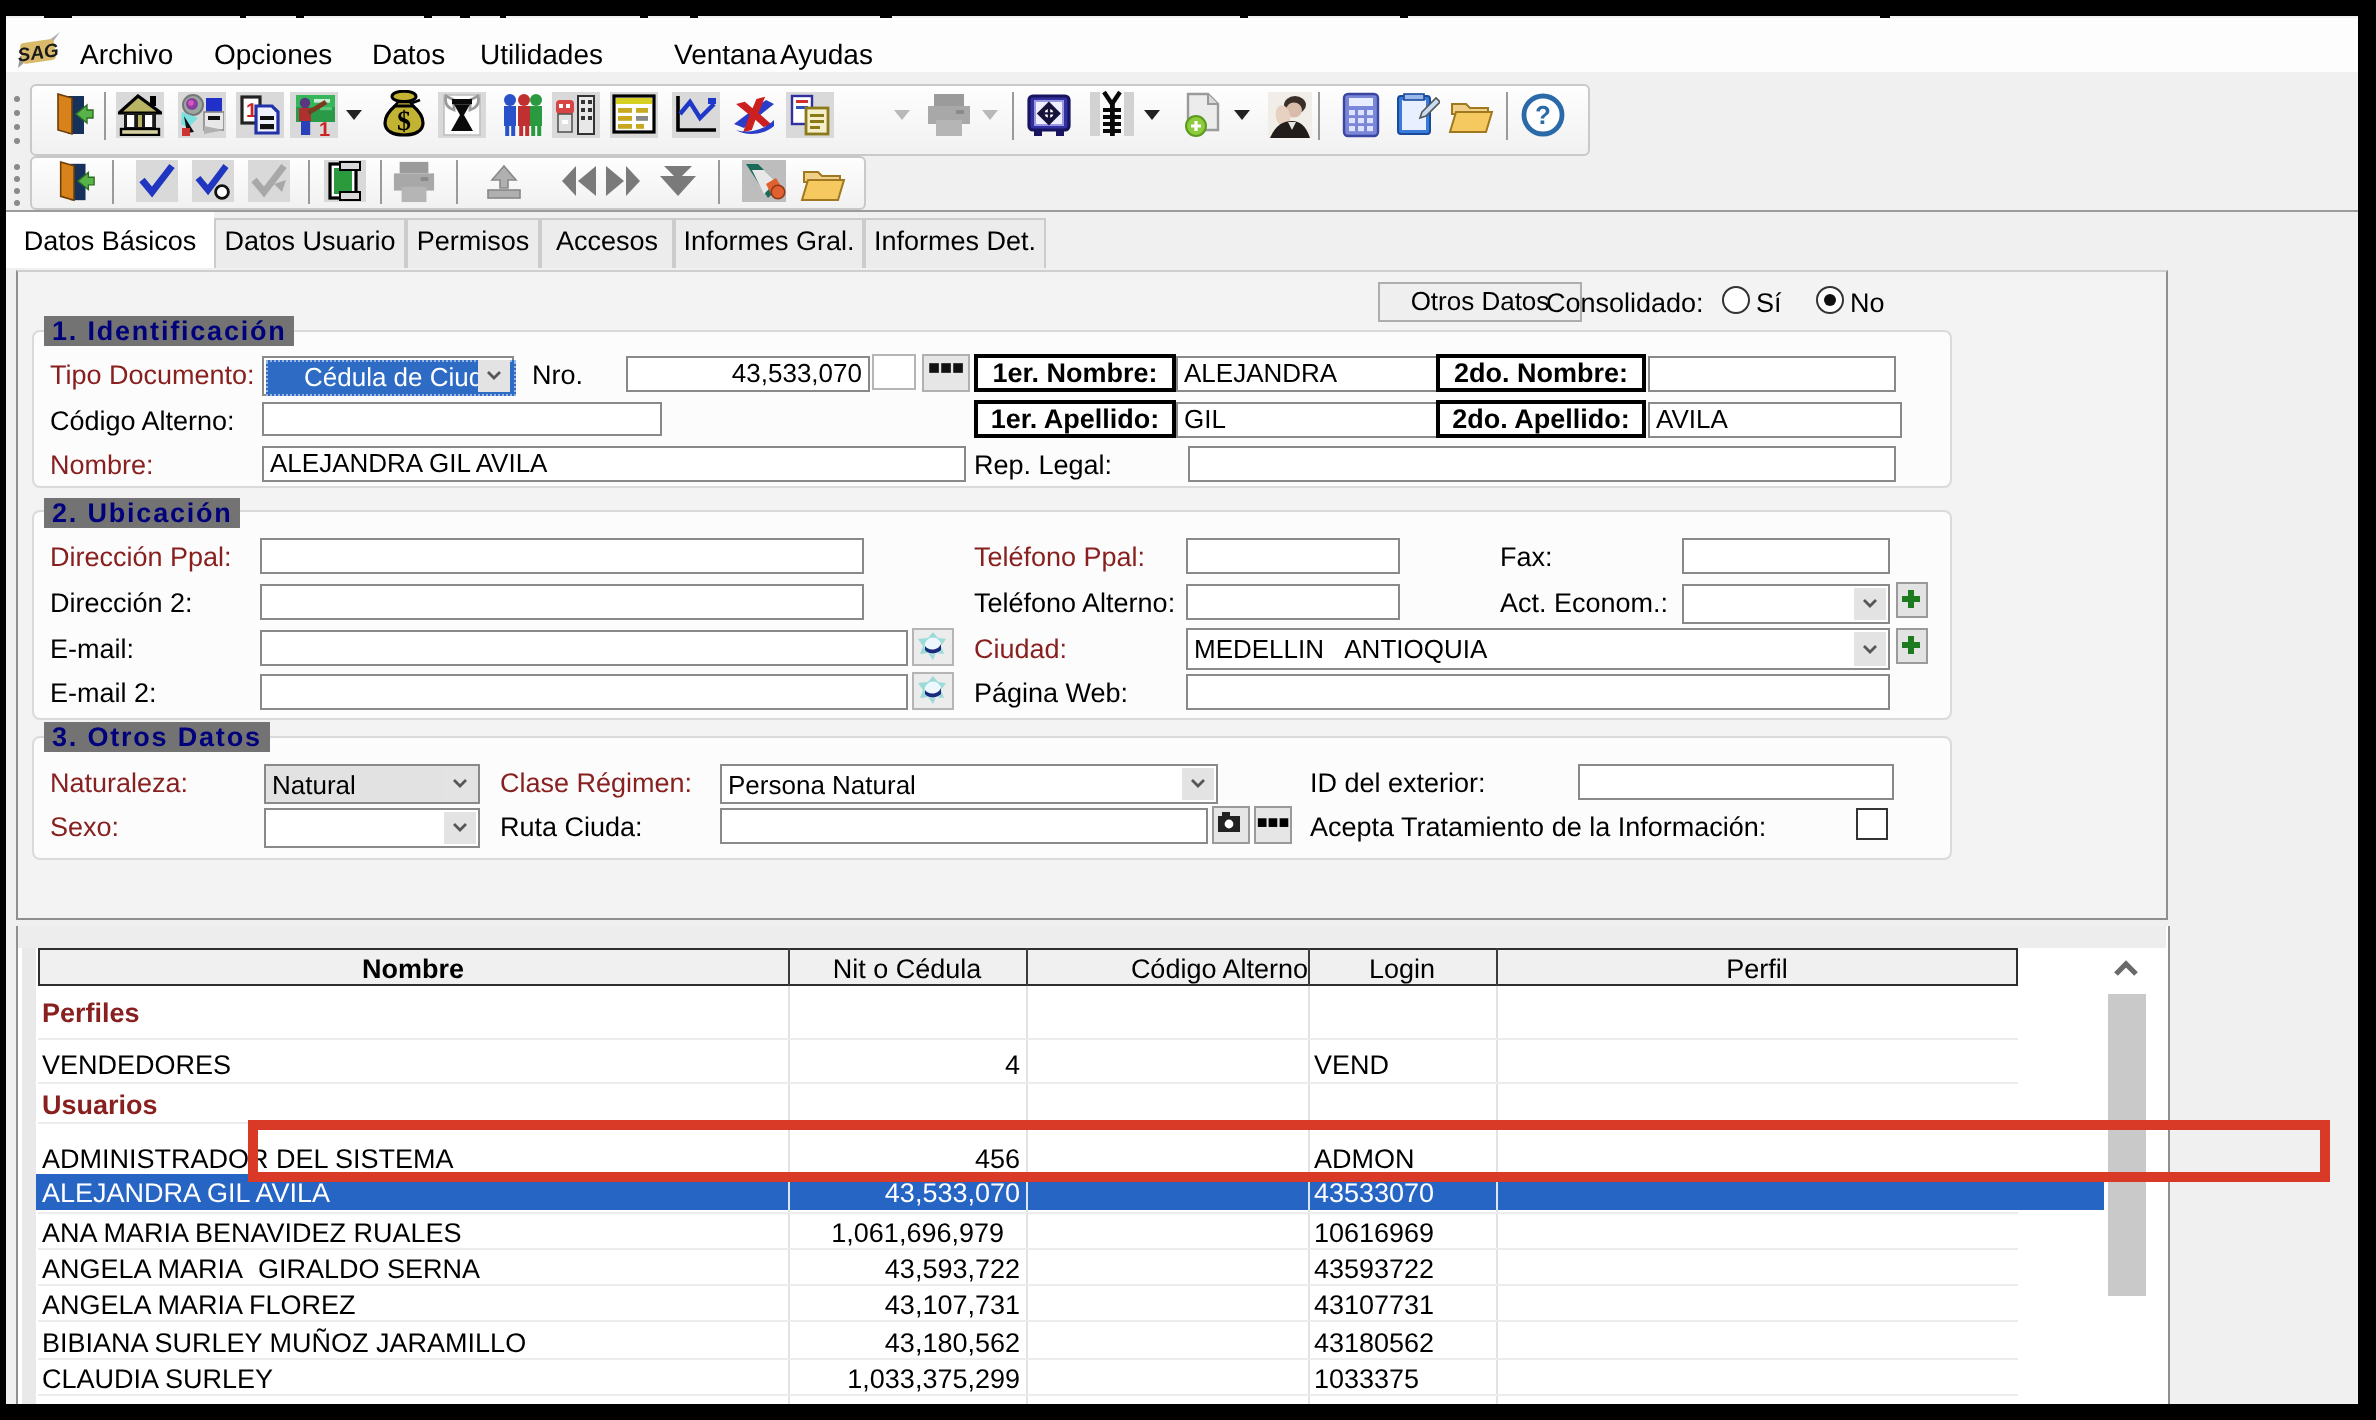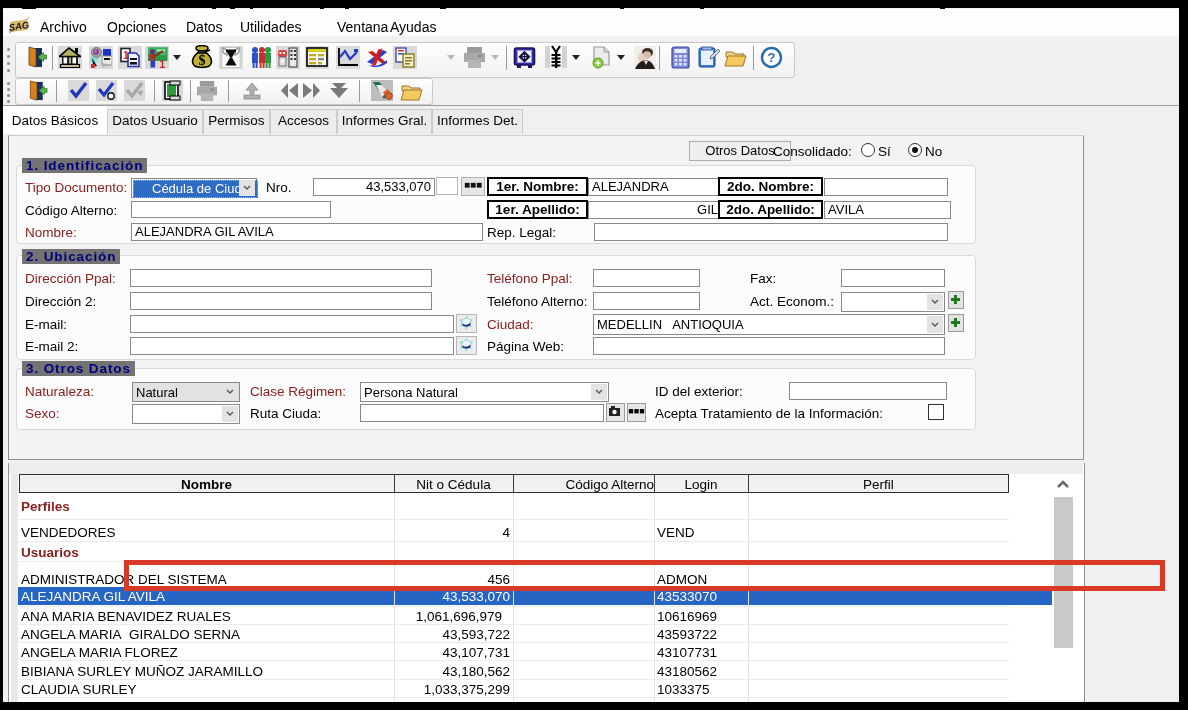--- a/index.html
+++ b/index.html
@@ -437,21 +437,21 @@
     <div class="inp" style="left:313px;top:178px;width:117px;height:16px;font-size:13px;text-align:right;padding-right:3px;">43,533,070</div>
     <div class="inp" style="left:436px;top:177px;width:20px;height:16px;border-color:#b5b5b5;"></div>
     <div class="abs" style="left:461px;top:177px;width:22px;height:17px;background:#e6e6e6;border:1px solid #b0b0b0;font-size:10px;font-weight:bold;text-align:center;line-height:13px;color:#111;">■■■</div>
     <div class="boxlbl" style="left:487px;top:177px;width:97px;height:15px;">1er. Nombre:</div>
     <div class="inp" style="left:588px;top:178px;width:126px;height:16px;font-size:13px;padding-left:3px;">ALEJANDRA</div>
     <div class="boxlbl" style="left:718px;top:177px;width:101px;height:15px;">2do. Nombre:</div>
     <div class="inp" style="left:824px;top:178px;width:122px;height:16px;"></div>
     <div class="lbl" style="left:25px;top:203px;">Código Alterno:</div>
     <div class="inp" style="left:131px;top:201px;width:198px;height:15px;"></div>
     <div class="boxlbl" style="left:487px;top:200px;width:97px;height:15px;">1er. Apellido:</div>
-    <div class="inp" style="left:588px;top:201px;width:126px;height:16px;font-size:13px;padding-left:3px;text-align:right;">GIL</div>
+    <div class="inp" style="left:588px;top:201px;width:126px;height:16px;font-size:13px;padding-left:3px;">GIL</div>
     <div class="boxlbl" style="left:718px;top:200px;width:101px;height:15px;">2do. Apellido:</div>
     <div class="inp" style="left:824px;top:201px;width:122px;height:16px;font-size:13px;padding-left:3px;">AVILA</div>
     <div class="lbl maroon" style="left:25px;top:225px;">Nombre:</div>
     <div class="inp" style="left:131px;top:223px;width:347px;height:16px;font-size:13px;padding-left:3px;">ALEJANDRA GIL AVILA</div>
     <div class="lbl" style="left:487px;top:225px;">Rep. Legal:</div>
     <div class="inp" style="left:594px;top:223px;width:352px;height:16px;"></div>
 
     <div class="grp" style="left:16px;top:255px;width:958px;height:103px;"></div>
     <div class="gtitle" style="left:22px;top:249px;">2. Ubicación</div>
     <div class="lbl maroon" style="left:25px;top:271px;">Dirección Ppal:</div>

